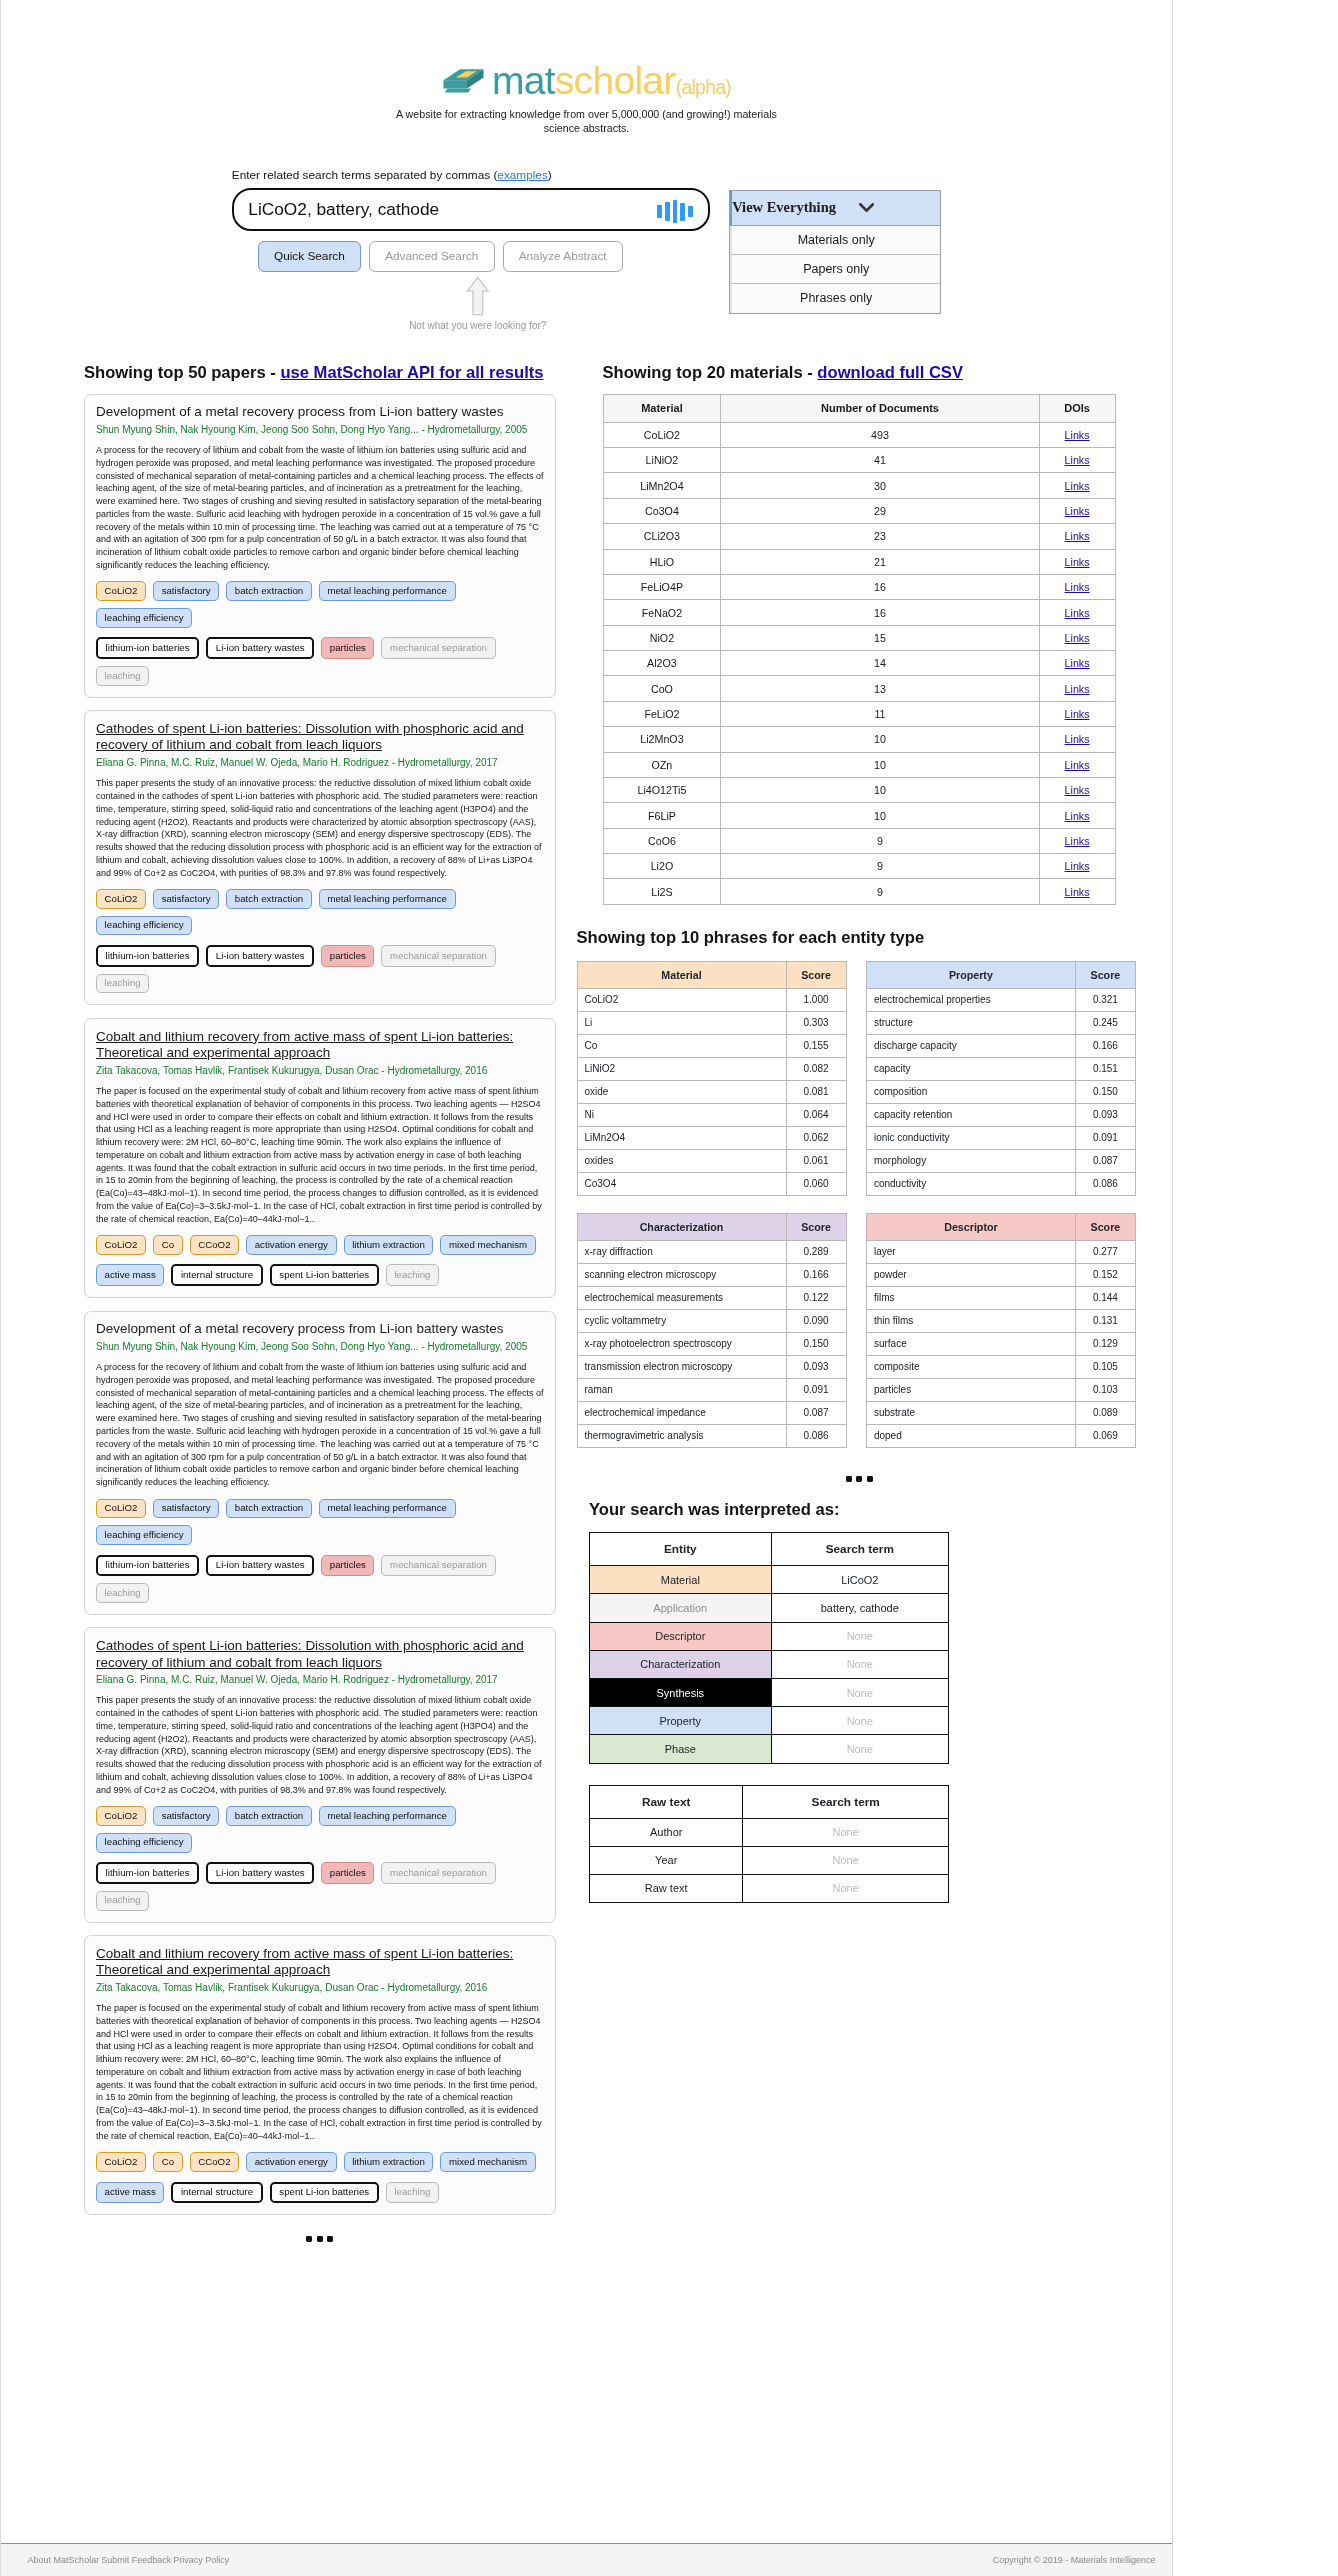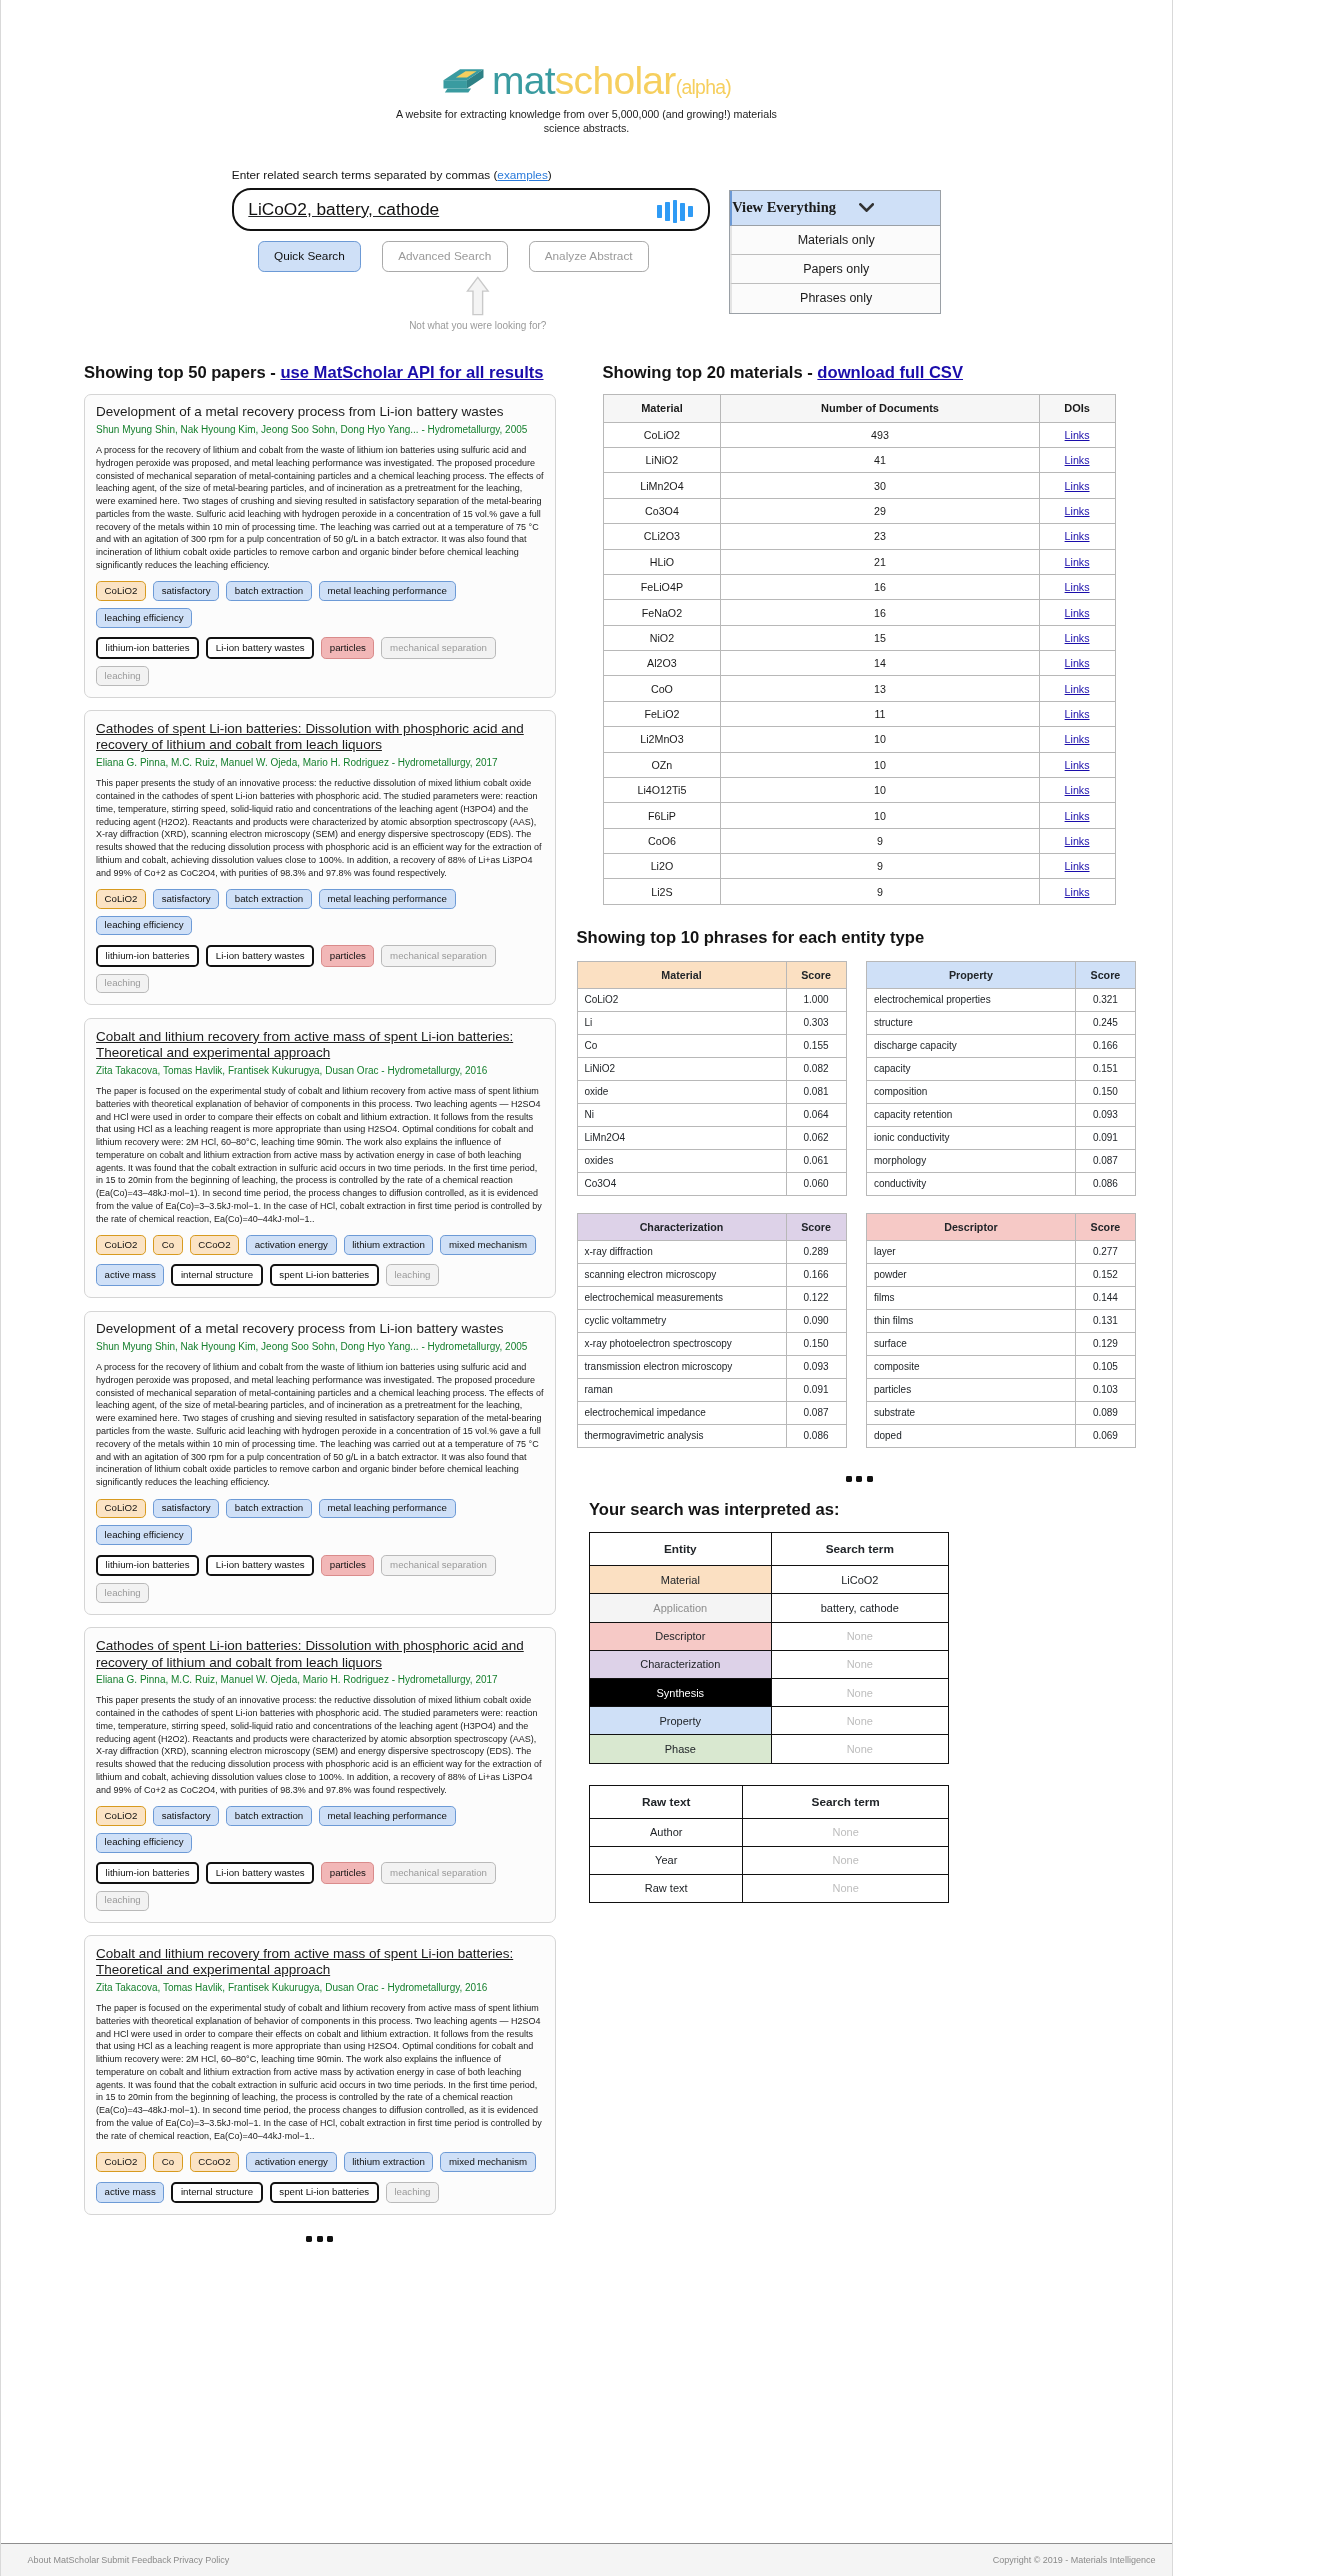--- a/index.html
+++ b/index.html
@@ -48,32 +48,31 @@
   .search-label { font-size: 11.8px; color: #141414; margin-bottom: 6.2px; }
   .search-label a { color:#2b7bdb; }
   .searchbox {
     position: relative;
     height: 43px;
     border: 2.1px solid #111;
     border-radius: 19px;
     background: #fff;
     display:flex; align-items:center;
     padding: 0 12.5px;
-    text-decoration: underline;
   }
   .searchbox input {
     border: 0; outline: 0; background: transparent;
     font-size: 17.3px; color: #111;
     font-family: "Liberation Sans", sans-serif;
     width: 100%;
   }
   .wave { position:absolute; right: 15.2px; top: 9.7px; display:flex; align-items:center; gap:2.8px; height:23.6px; }
   .wave span { width: 4.8px; background: #2f9bf5; border-radius:0.7px; display:block; }
 
-  .btn-row { margin-top: 9.7px; display:flex; gap: 21px; padding-left: 26px; }
+  .btn-row { margin-top: 9.7px; display:flex; gap: 8px; padding-left: 26px; }
   .btn {
     border-radius: 6.2px; font-size: 11.8px; padding: 7.6px 15.2px;
     background: #fff; cursor: pointer; font-family: "Liberation Sans", sans-serif;
   }
   .btn-primary { background:#cfe0f7; border: 1.4px solid #6c9ad6; color:#111; }
   .btn-ghost { background:#fff; border: 1.4px solid #a9a9a9; color:#9a9a9a; }
 
   .notfound { margin-top: 4.2px; text-align:center; padding-left: 14px; }
   .arrow-up { display:block; margin: 4.2px auto 1.4px; }
   .notfound-text { color:#9a9a9a; font-size: 10px; }

